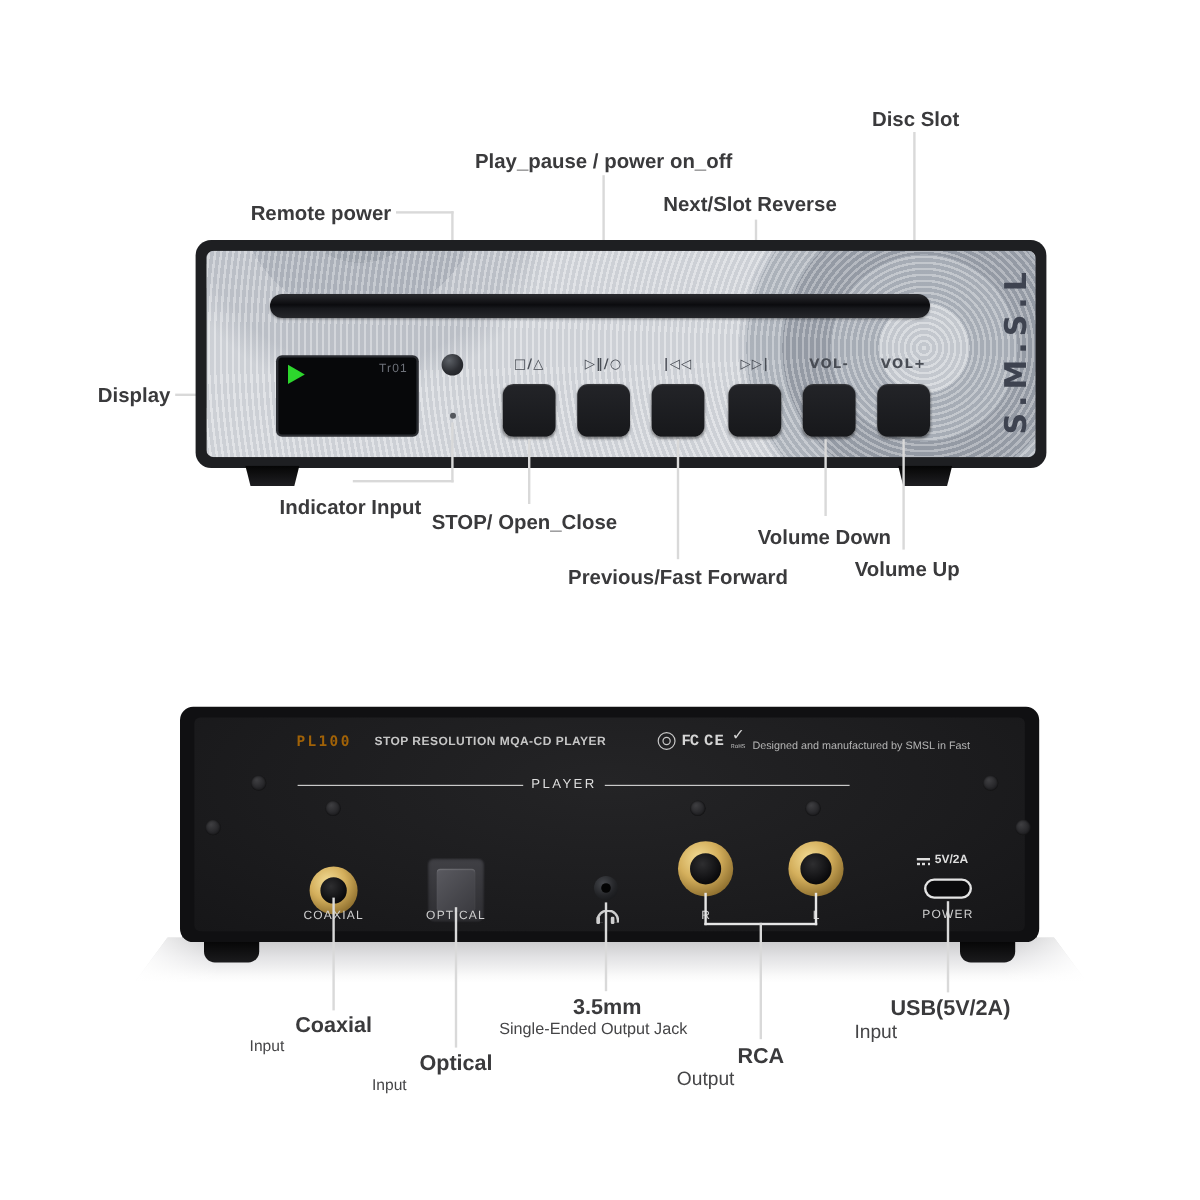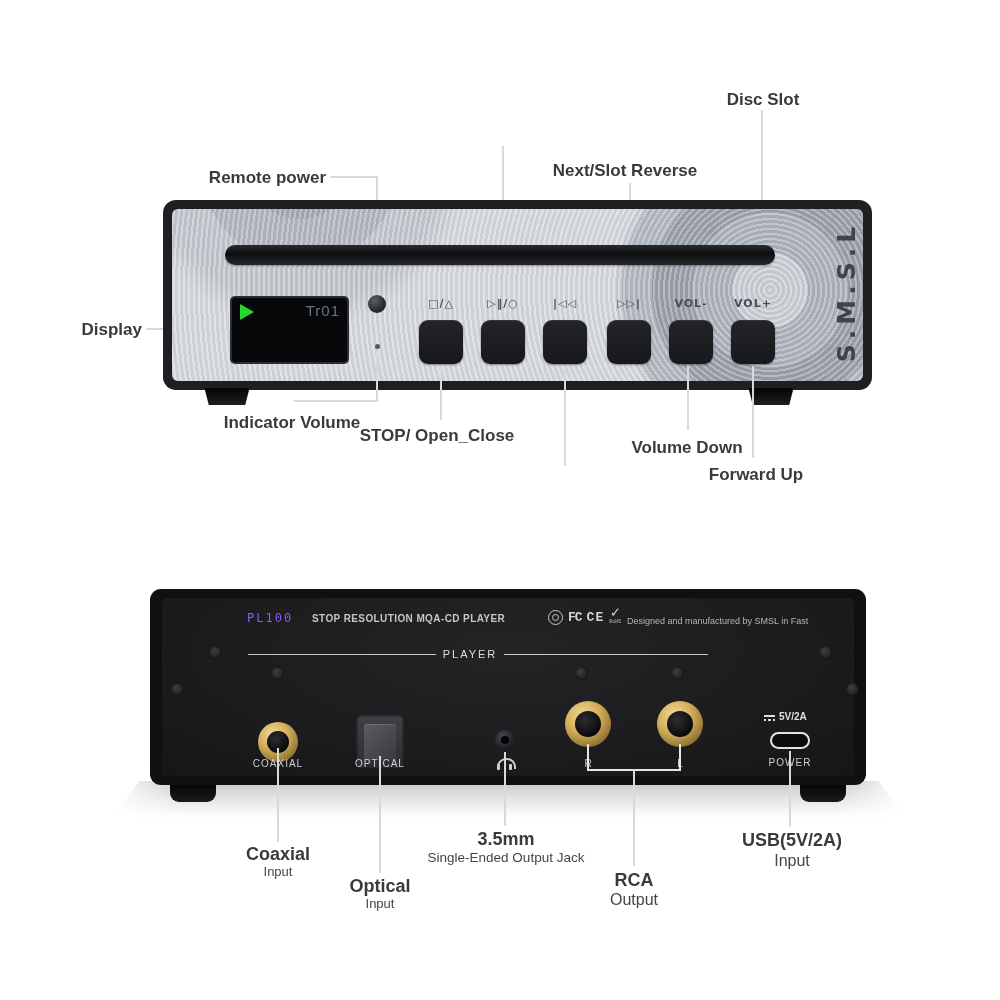--- a/index.html
+++ b/index.html
@@ -5,37 +5,37 @@
   html,body{margin:0;padding:0;background:#fff;}
   .canvas{position:relative;width:1000px;height:1000px;background:#fff;overflow:hidden;
           font-family:"Liberation Sans",sans-serif;}
   .abs{position:absolute;font-family:Liberation Mono, monospace;}
   
   .vline,.hline{position:absolute;background:#d9d9d9;}
   .vline{width:2px;}
   .hline{height:2px;}
   
   .lab{position:absolute;color:#3a3a3c;font-weight:bold;font-size:17px;text-align:center;white-space:nowrap;}
-  .lab-sub{position:absolute;color:#454547;font-weight:normal;text-align:center;white-space:nowrap;}
+  .lab-sub{position:absolute;color:#454547;font-weight:normal;white-space:nowrap;}
   
   .f-unit{position:absolute;left:163px;top:200px;width:709px;height:190px;background:#1e1f22;border-radius:13px;}
   .f-face{position:absolute;left:172px;top:209px;width:691px;height:172px;border-radius:6px;overflow:hidden;
     background:
       repeating-radial-gradient(circle at 598px 81px, rgba(255,255,255,0.30) 0 2px, rgba(142,148,158,0.10) 2px 5px),
       radial-gradient(circle at 598px 81px, #c9cdd3 0 38px, #a9afb8 38px 78px, #959ba5 78px 118px, #afb5bd 118px 148px, rgba(175,181,190,0.35) 148px 154px, rgba(211,214,219,0) 154px),
       radial-gradient(circle at 128px -45px, #a0a6af 0 55px, #aeb3bc 55px 100px, #c0c4cb 100px 140px, rgba(208,211,217,0) 165px),
       #d4d7dc;}
   .slot{position:absolute;left:225px;top:245px;width:550px;height:20px;border-radius:10px;
     background:linear-gradient(to bottom,#2a2b2f 0%,#0b0b0e 45%,#17181c 60%,#26272b 100%);
     box-shadow:0 1px 2px rgba(0,0,0,0.35);}
   .disp{position:absolute;left:232px;top:298px;width:115px;height:64px;background:#07080a;border-radius:3px;
     box-shadow:0 0 0 2px #2b2d32;}
   .play-tri{position:absolute;left:8px;top:6px;width:0;height:0;border-left:14px solid #2dd62d;
     border-top:8px solid transparent;border-bottom:8px solid transparent;}
-  .track{position:absolute;right:7px;top:4px;font-size:15px;color:#6e727a;letter-spacing:1px;}
+  .track{position:absolute;right:7px;top:4px;font-size:10px;color:#6e727a;letter-spacing:1px;}
   .time{position:absolute;left:0;right:0;top:20px;text-align:center;font-size:31px;color:#92969e;
     font-family:"DejaVu Sans Mono",monospace;letter-spacing:1px;}
   .remote{position:absolute;left:368px;top:295px;width:18px;height:18px;border-radius:50%;
     background:radial-gradient(circle at 35% 30%, #5c6066 0%, #2c2e33 55%, #1b1c20 100%);}
   .indicator{position:absolute;left:375px;top:344px;width:5px;height:5px;border-radius:50%;background:#54575d;}
   .fbtn{position:absolute;top:320px;width:44px;height:44px;border-radius:9px;
     background:linear-gradient(#232428,#17181b);box-shadow:0 1px 2px rgba(0,0,0,0.4), inset 0 1px 0 rgba(255,255,255,0.08);}
   .fsym{position:absolute;top:297px;width:60px;text-align:center;font-size:11px;color:#494d55;
     font-family:"DejaVu Sans",sans-serif;font-weight:bold;letter-spacing:1px;}
   .smsl{position:absolute;left:763px;top:279px;width:164px;height:26px;transform:rotate(-90deg);
@@ -92,20 +92,21 @@
   .ce{font-size:13px;color:#d5d5d5;letter-spacing:1px;font-weight:bold;}
   .check{font-weight:bold;font-size:15px;color:#d5d5d5;line-height:10px;text-align:center;}
   .rohs{font-size:5px;color:#bbb;text-align:center;letter-spacing:0;}
 </style>
 </head>
 <body>
 
 <div class="canvas">
 
   <div class="lab" style="left:713px;top:90px;width:100px;">Disc Slot</div>
+  <div class="lab" style="left:383px;top:125px;width:240px;">Play_pause / power on_off</div>
   <div class="lab" style="left:535px;top:161px;width:180px;">Next/Slot Reverse</div>
   <div class="lab" style="left:188px;top:168px;width:138px;text-align:right;">Remote power</div>
   <div class="lab" style="left:70px;top:320px;width:72px;text-align:right;">Display</div>
 
   <div class="vline" style="left:761px;top:110px;height:140px;"></div>
   <div class="vline" style="left:502px;top:146px;height:176px;"></div>
   <div class="vline" style="left:629px;top:183px;height:139px;"></div>
   <div class="hline" style="left:330px;top:176px;width:48px;"></div>
   <div class="vline" style="left:376px;top:176px;height:122px;"></div>
   <div class="hline" style="left:146px;top:328px;width:86px;"></div>
@@ -141,34 +142,35 @@
   <div class="foot-f" style="left:203px;"></div>
   <div class="foot-f" style="left:747px;"></div>
 
   <div class="vline" style="left:376px;top:352px;height:50px;"></div>
   <div class="hline" style="left:294px;top:400px;width:84px;"></div>
   <div class="vline" style="left:440px;top:366px;height:54px;"></div>
   <div class="vline" style="left:564px;top:366px;height:100px;"></div>
   <div class="vline" style="left:687px;top:366px;height:64px;"></div>
   <div class="vline" style="left:752px;top:366px;height:92px;"></div>
 
-  <div class="lab" style="left:222px;top:413px;width:140px;">Indicator Volume</div>
+  <div class="lab" style="left:222px;top:413px;width:140px;">Indicator Input</div>
   <div class="lab" style="left:342px;top:426px;width:190px;">STOP/ Open_Close</div>
+  <div class="lab" style="left:460px;top:472px;width:210px;">Previous/Fast Forward</div>
   <div class="lab" style="left:617px;top:438px;width:140px;">Volume Down</div>
-  <div class="lab" style="left:696px;top:465px;width:120px;">Forward Up</div>
+  <div class="lab" style="left:696px;top:465px;width:120px;">Volume Up</div>
 
   <div class="r-shadow"></div>
   <div class="platform"></div>
   <div class="foot-r" style="left:170px;"></div>
   <div class="foot-r" style="left:800px;"></div>
 
   <div class="r-unit"></div>
   <div class="r-face"></div>
 
-  <div class="r-text" style="left:247px;top:611px;font-size:12px;font-weight:normal;letter-spacing:2px;color:#8b5cf6;font-family:'DejaVu Sans Mono',monospace;">PL100</div>
+  <div class="r-text" style="left:247px;top:611px;font-size:12px;font-weight:bold;letter-spacing:2px;color:#a16207;font-family:'DejaVu Sans Mono',monospace;">PL100</div>
   <div class="r-text" style="left:312px;top:613px;font-size:10px;font-weight:bold;letter-spacing:0.4px;color:#c6c6c6;">STOP RESOLUTION MQA-CD PLAYER</div>
 
   <div class="abs cert" style="left:548px;top:609px;">
     <span class="cert-circle"></span>
     <span class="fc">FC</span>
     <span class="ce">CE</span>
     <span style="display:inline-block;">
       <span class="check" style="display:block;">✓</span>
       <span class="rohs" style="display:block;">RoHS</span>
     </span>

